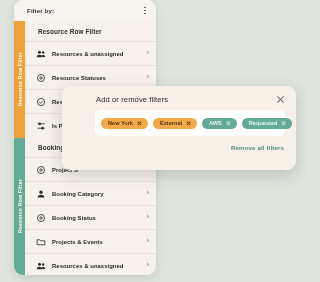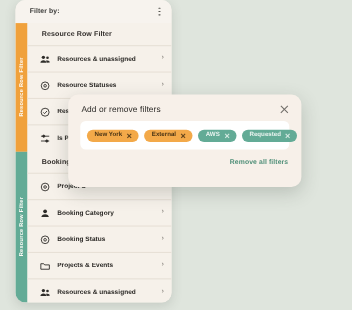--- a/index.html
+++ b/index.html
@@ -156,20 +156,21 @@
   .modal {
     position: absolute;
     left: 62px;
     top: 86px;
     width: 212px;
     height: 84px;
     background: #f7f0e9;
     border-radius: 9px;
     box-shadow: 0 5px 16px rgba(60,70,60,0.22);
     overflow: hidden;
+    padding-left: 22px;
   }
   .modal-header {
     display: flex;
     align-items: center;
     justify-content: space-between;
     padding: 9px 11px 6px 12px;
   }
   .modal-title {
     font-size: 7.6px;
     color: #2d2b28;

